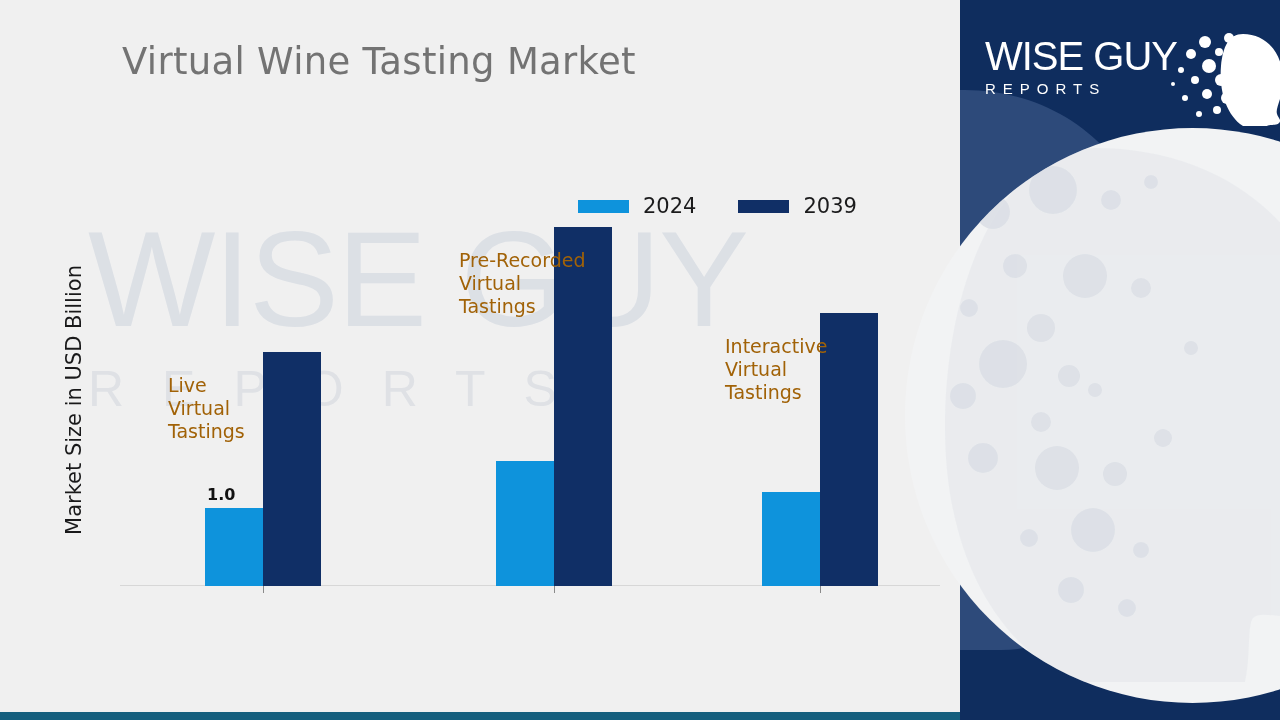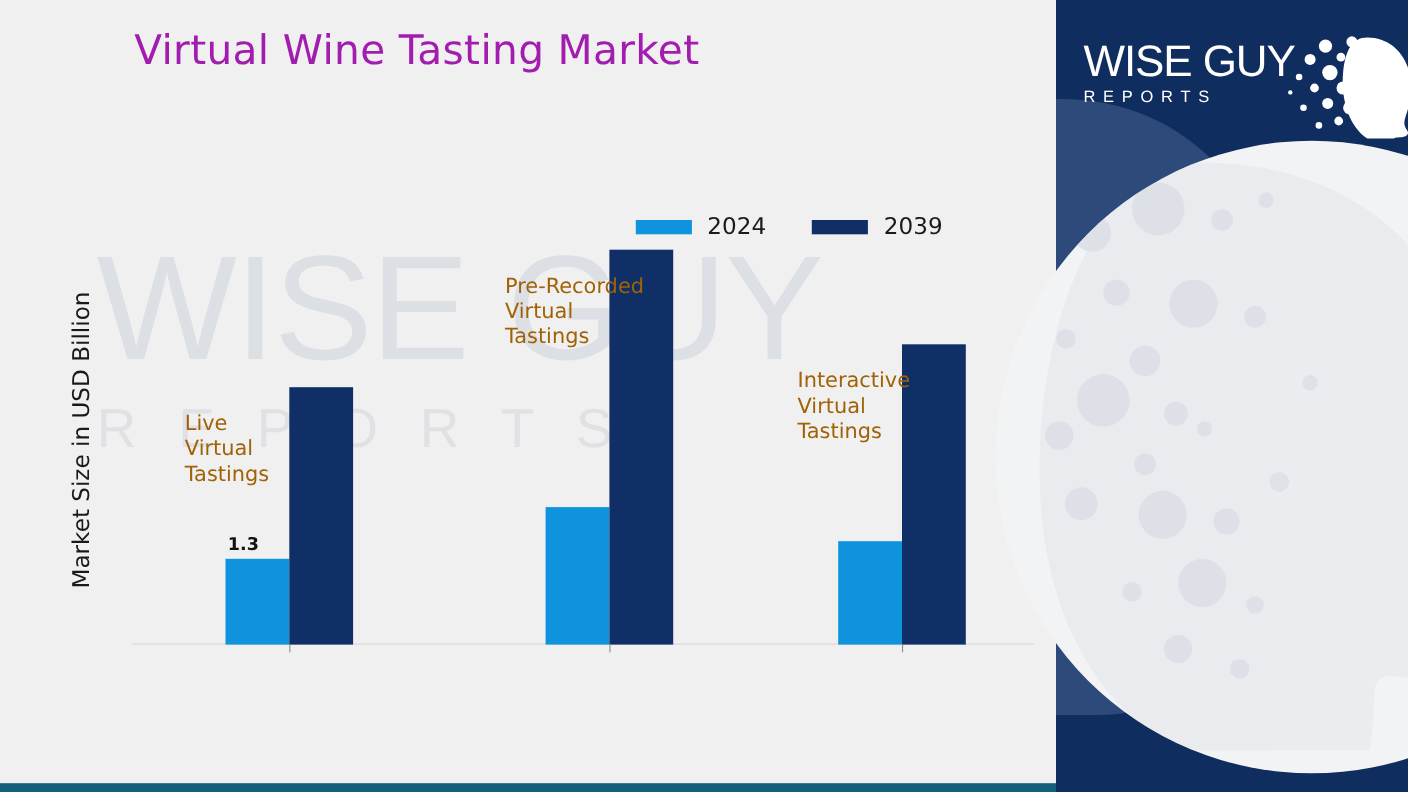--- a/index.html
+++ b/index.html
@@ -42,23 +42,23 @@
   }
   #logo-reports{
     font-family:"Liberation Sans", sans-serif;
     font-size:15px; font-weight:400; color:#ffffff; letter-spacing:7px;
     margin-top:2px; white-space:nowrap;
   }
   #logo-dots{ position:absolute; left:180px; top:-6px; width:120px; height:100px; }
 
   
   #page-title{
-    position:absolute; left:122px; top:24px; z-index:5;
-    font-family:"DejaVu Sans", sans-serif;
-    font-size:37px; font-weight:400; color:#a21caf; letter-spacing:.3px;
+    position:absolute; left:122px; top:40px; z-index:5;
+    font-family:"DejaVu Sans", sans-serif;
+    font-size:37px; font-weight:400; color:#737373; letter-spacing:.3px;
     white-space:nowrap;
   }
 
   
   #chart-region{ position:absolute; left:0; top:0; width:960px; height:712px; z-index:3; }
 
   #watermark{
     position:absolute; left:88px; top:210px; width:800px; height:240px;
     z-index:0; pointer-events:none; user-select:none;
   }
@@ -218,21 +218,21 @@
       <span class="legend-swatch" style="background:#102f66"></span>
       <span class="legend-label">2039</span>
     </div>
   </div>
 
   <div id="plot">
     <div id="baseline"></div>
   <div class="group" style="left: 85px; width: 116px;">
         <span class="bar" style="width: 58px; height: 78px; background: rgb(14, 147, 220);"></span>
         <span class="bar" style="width: 58px; height: 234px; background: rgb(16, 47, 102);"></span>
-        <span class="bar-label" style="left: 2px; bottom: 82px;">1.3</span>
+        <span class="bar-label" style="left: 2px; bottom: 82px;">1.0</span>
         <span class="tick" style="left: 58px;"></span>
         <span class="cat-label" style="left: -37px;">Live
 Virtual
 Tastings</span>
       </div>
       <div class="group" style="left: 376px; width: 116px;">
         <span class="bar" style="width: 58px; height: 125px; background: rgb(14, 147, 220);"></span>
         <span class="bar" style="width: 58px; height: 359px; background: rgb(16, 47, 102);"></span>
         <span class="tick" style="left: 58px;"></span>
         <span class="cat-label" style="left: -37px;">Pre-Recorded

